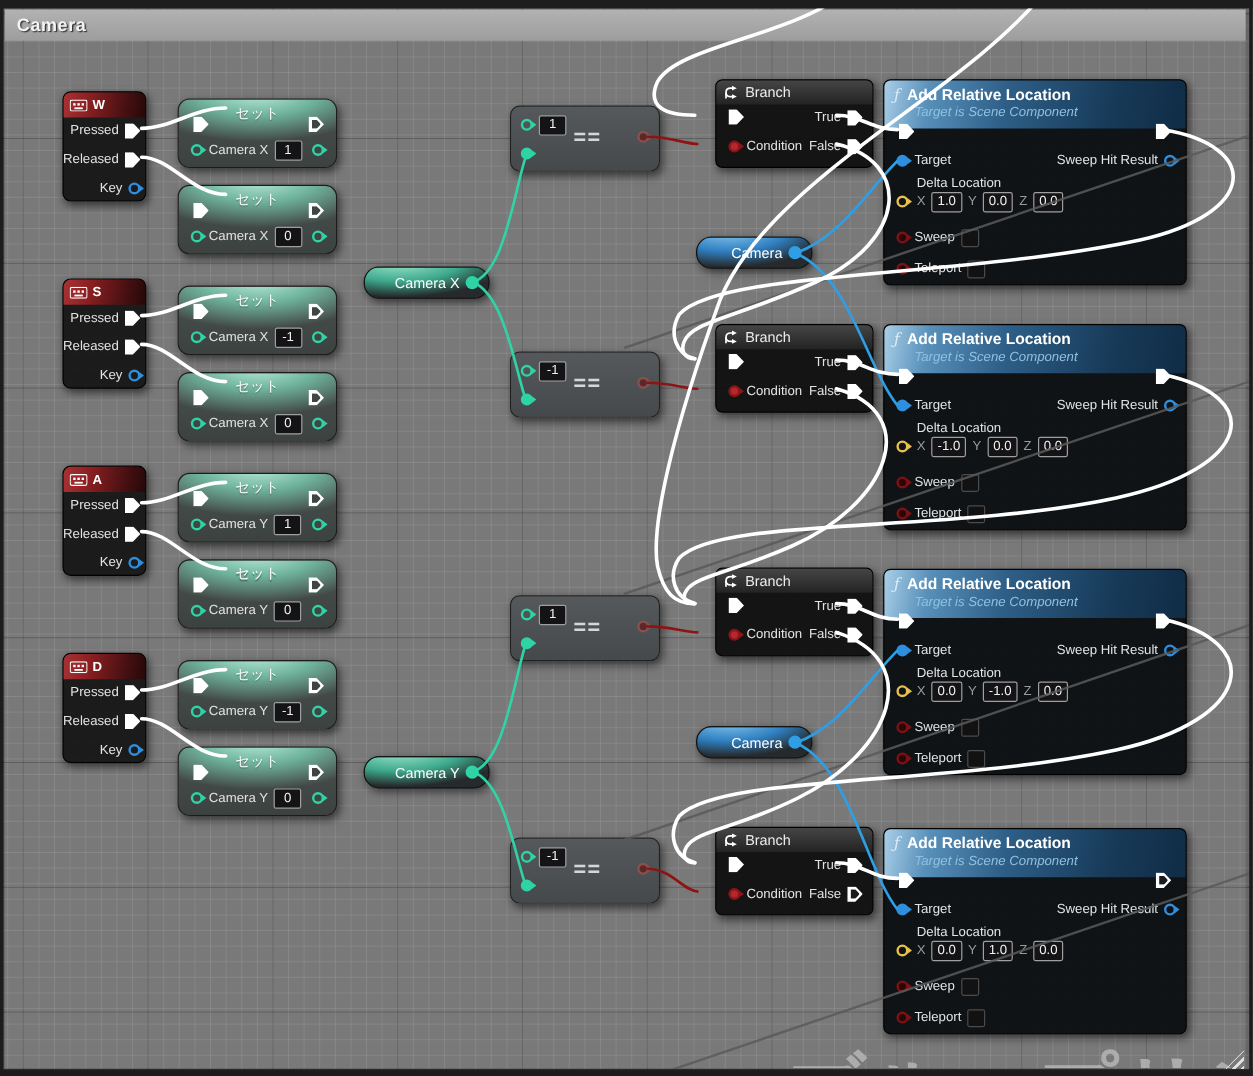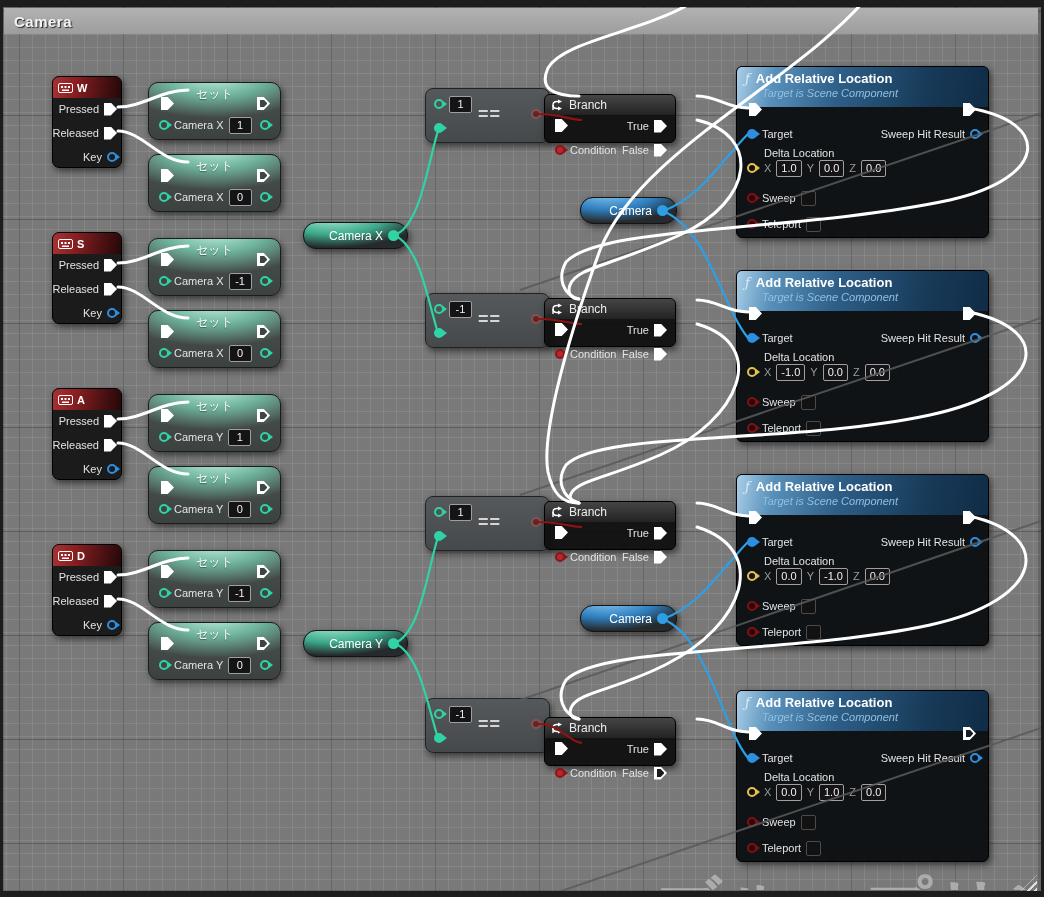--- a/index.html
+++ b/index.html
@@ -71,22 +71,22 @@
   .getter.blue{background:radial-gradient(120% 170% at 28% -25%,#8ecdf4 0%,#2f7fc0 42%,rgba(38,42,44,0) 72%),#262a2c;}
   .getter .lbl{font-size:12px;color:#fff;}
   .gpin{width:11px;height:11px;border-radius:50%;}
   .gpin.teal{background:#2fd3a5;} .gpin.blue{background:#2e9fe6;}
   
   .eqnode{left:425px;width:125px;height:55px;border-radius:8px;border:1px solid #222;
     background:linear-gradient(180deg,#55595b,#46494b);}
   .eqop{position:absolute;left:52px;top:15px;font-size:18px;font-weight:bold;color:#d6d6d6;
     letter-spacing:1px;}
   
-  .branch{left:544px;width:132px;height:49px;border-radius:6px;border:1px solid #000;
-    background:rgba(14,14,14,.94);margin-top:28px;}
+  .branch{left:596px;width:132px;height:74px;border-radius:6px;border:1px solid #000;
+    background:rgba(14,14,14,.94);}
   .branchhead{height:20px;border-radius:5px 5px 0 0;display:flex;align-items:center;gap:5px;
     padding-left:6px;background:linear-gradient(180deg,#454545,#232323);}
   .branchhead span{font-size:12px;color:#ececec;}
   
   .fnode{left:736px;width:253px;height:172px;border-radius:6px;border:1px solid #000;
     background:rgba(10,14,17,.95);}
   .fhead{height:40px;border-radius:5px 5px 0 0;padding:4px 8px 0 8px;box-sizing:border-box;
     background:linear-gradient(100deg,#aacfe8 0%,#5890ba 15%,#2e5f88 40%,#173a58 75%,#102c46 100%);}
   .ftitle{font-size:13px;font-weight:bold;color:#fff;}
   .fsub{font-size:11px;font-style:italic;color:#8fc0e0;margin-top:1px;}

